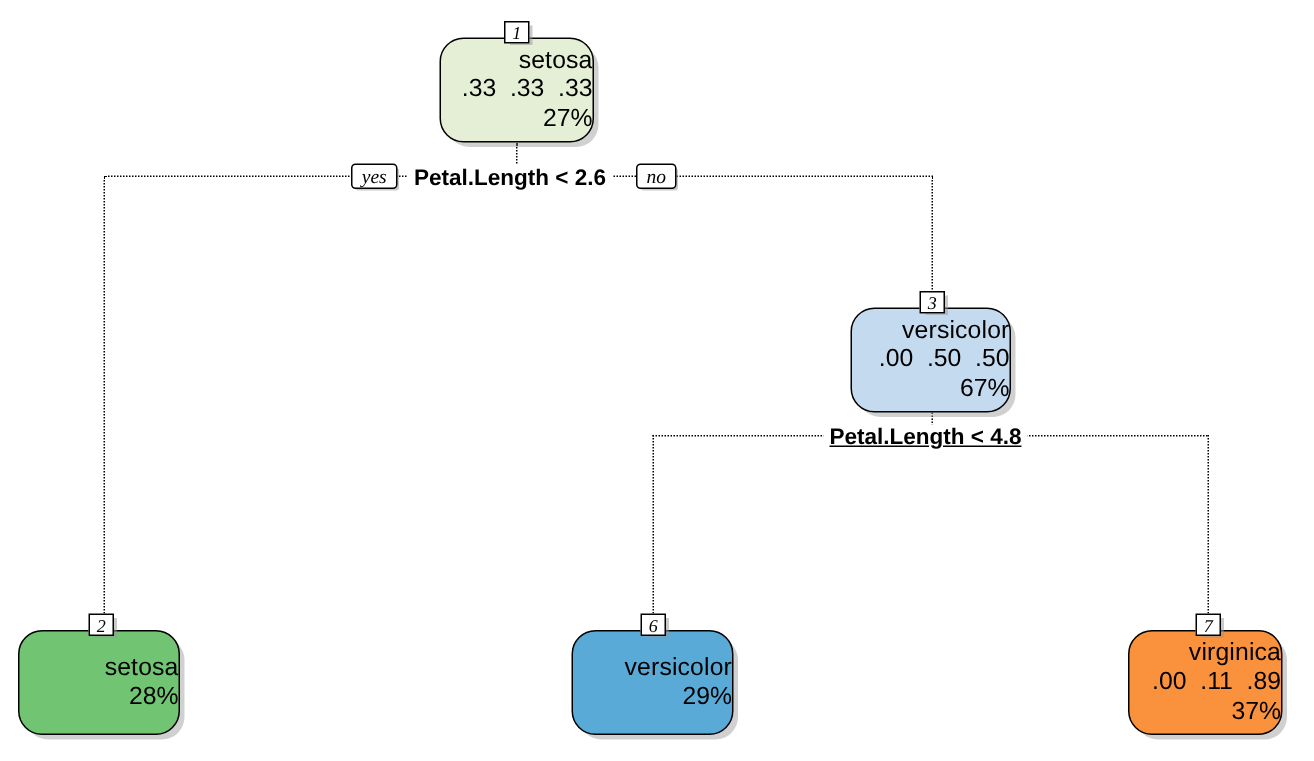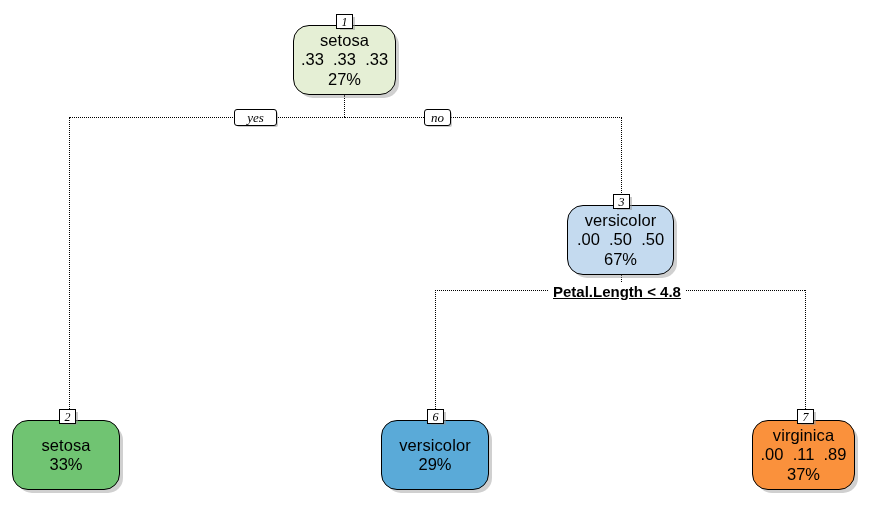--- a/index.html
+++ b/index.html
@@ -35,21 +35,21 @@
     position: absolute;
     box-sizing: border-box;
     border: 1.6px solid #000000;
     border-radius: 16px;
     text-align: center;
     color: #000000;
     font-family: "Liberation Sans", sans-serif;
     box-shadow: 4px 4px 0 -1px rgba(150,150,150,0.45);
     display: flex;
     flex-direction: column;
-    align-items: center;
+    align-items: flex-end;
     justify-content: center;
     line-height: 1.18;
   }
   .node .nclass {
     font-size: 16.5px;
     letter-spacing: .1px;
     white-space: nowrap;
   }
   .node .nprobs {
     font-size: 16.5px;
@@ -127,44 +127,45 @@
 
   <div class="ntab" style="left:336px; top:14px; width:17px; height:15px;">
     <span>1</span>
   </div>
   <div class="node" style="left:293px; top:25px; width:103px; height:70px; background:#e5efd5;">
     <div class="nclass">setosa</div>
     <div class="nprobs">.33  .33  .33</div>
     <div class="npct">27%</div>
   </div>
 
-  <div class="yn" style="left:234px; top:109px; width:43px; height:17px;">
+  <div class="yn" style="left:234px; top:109px; width:31px; height:17px;">
     <span>yes</span>
   </div>
+  <div class="split-label" style="left:272px; top:110px;">Petal.Length &lt; 2.6</div>
   <div class="yn" style="left:424px; top:109px; width:27px; height:17px;">
     <span>no</span>
   </div>
 
   <div class="ntab" style="left:613px; top:194px; width:17px; height:15px;">
     <span>3</span>
   </div>
   <div class="node" style="left:567px; top:205px; width:107px; height:70px; background:#c4daef;">
     <div class="nclass">versicolor</div>
     <div class="nprobs">.00  .50  .50</div>
     <div class="npct">67%</div>
   </div>
 
   <div class="split-label" style="left:549px; top:283px;text-decoration:underline;">Petal.Length &lt; 4.8</div>
 
   <div class="ntab" style="left:59px; top:409px; width:17px; height:15px;">
     <span>2</span>
   </div>
   <div class="node" style="left:12px; top:420px; width:108px; height:70px; background:#70c472;">
     <div class="nclass">setosa</div>
-    <div class="npct">33%</div>
+    <div class="npct">28%</div>
   </div>
 
   <div class="ntab" style="left:427px; top:409px; width:17px; height:15px;">
     <span>6</span>
   </div>
   <div class="node" style="left:381px; top:420px; width:108px; height:70px; background:#5aaad8;">
     <div class="nclass">versicolor</div>
     <div class="npct">29%</div>
   </div>
 

